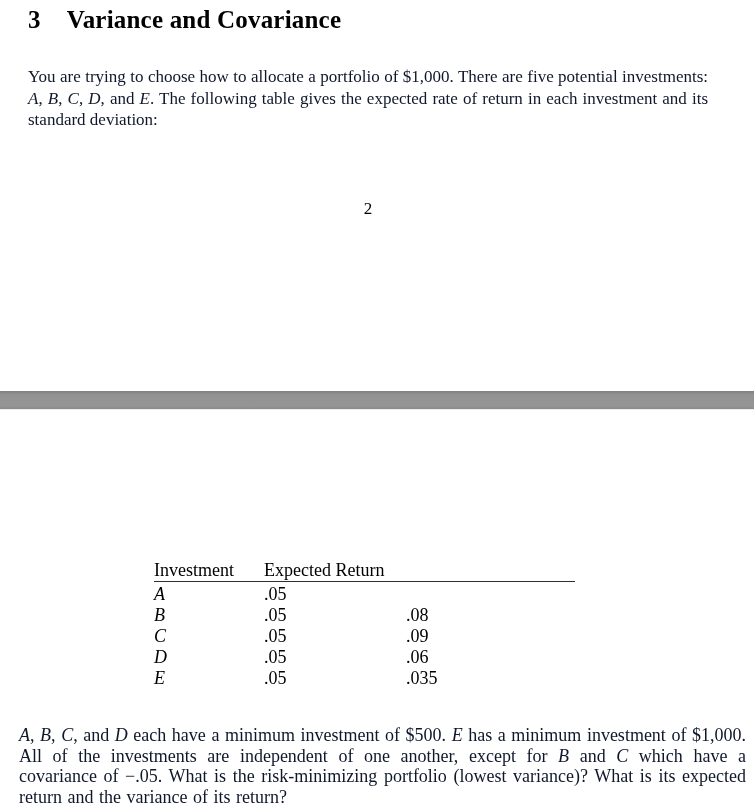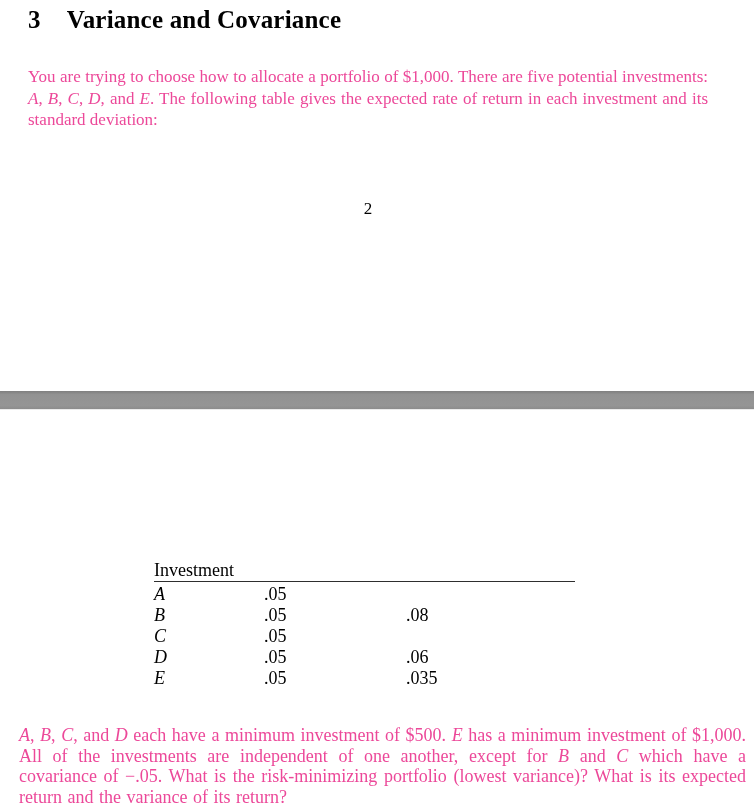--- a/index.html
+++ b/index.html
@@ -21,21 +21,21 @@
     font-size: 25px;
     font-weight: bold;
     letter-spacing: 0.2px;
     white-space: nowrap;
   }
   .section-heading .sec-num { display: inline-block; margin-right: 26px; }
 
   .para {
     position: absolute;
     text-align: justify;
-    color: #ec4899;
+    color: #0f172a;
   }
   .para-intro {
     left: 28px;
     top: 49px;
     width: 680px;
     font-size: 17px;
     line-height: 21.5px;
   }
   .mvar { font-style: italic; font-family: "Liberation Serif", "DejaVu Serif", serif; }
 
@@ -100,35 +100,37 @@
 
   <p class="para para-intro"><span>You are trying to choose how to allocate a portfolio of $1,000. There are five potential investments: </span><span class="mvar">A</span><span>, </span><span class="mvar">B</span><span>, </span><span class="mvar">C</span><span>, </span><span class="mvar">D</span><span>, and </span><span class="mvar">E</span><span>. The following table gives the expected rate of return in each investment and its standard deviation:</span></p>
 
   <div class="page-number">2</div>
 
   <div class="page-separator"></div>
 
   <div class="inv-table">
     <div class="trow thead-row">
       <div class="tcell">Investment</div>
+      <div class="tcell">Expected Return</div>
     </div>
     <div class="header-rule"></div>
     <div class="tbody">
       <div class="trow">
         <div class="tcell mvar">A</div>
         <div class="tcell">.05</div>
       </div>
       <div class="trow">
         <div class="tcell mvar">B</div>
         <div class="tcell">.05</div>
         <div class="tcell">.08</div>
       </div>
       <div class="trow">
         <div class="tcell mvar">C</div>
         <div class="tcell">.05</div>
+        <div class="tcell">.09</div>
       </div>
       <div class="trow">
         <div class="tcell mvar">D</div>
         <div class="tcell">.05</div>
         <div class="tcell">.06</div>
       </div>
       <div class="trow">
         <div class="tcell mvar">E</div>
         <div class="tcell">.05</div>
         <div class="tcell">.035</div>

